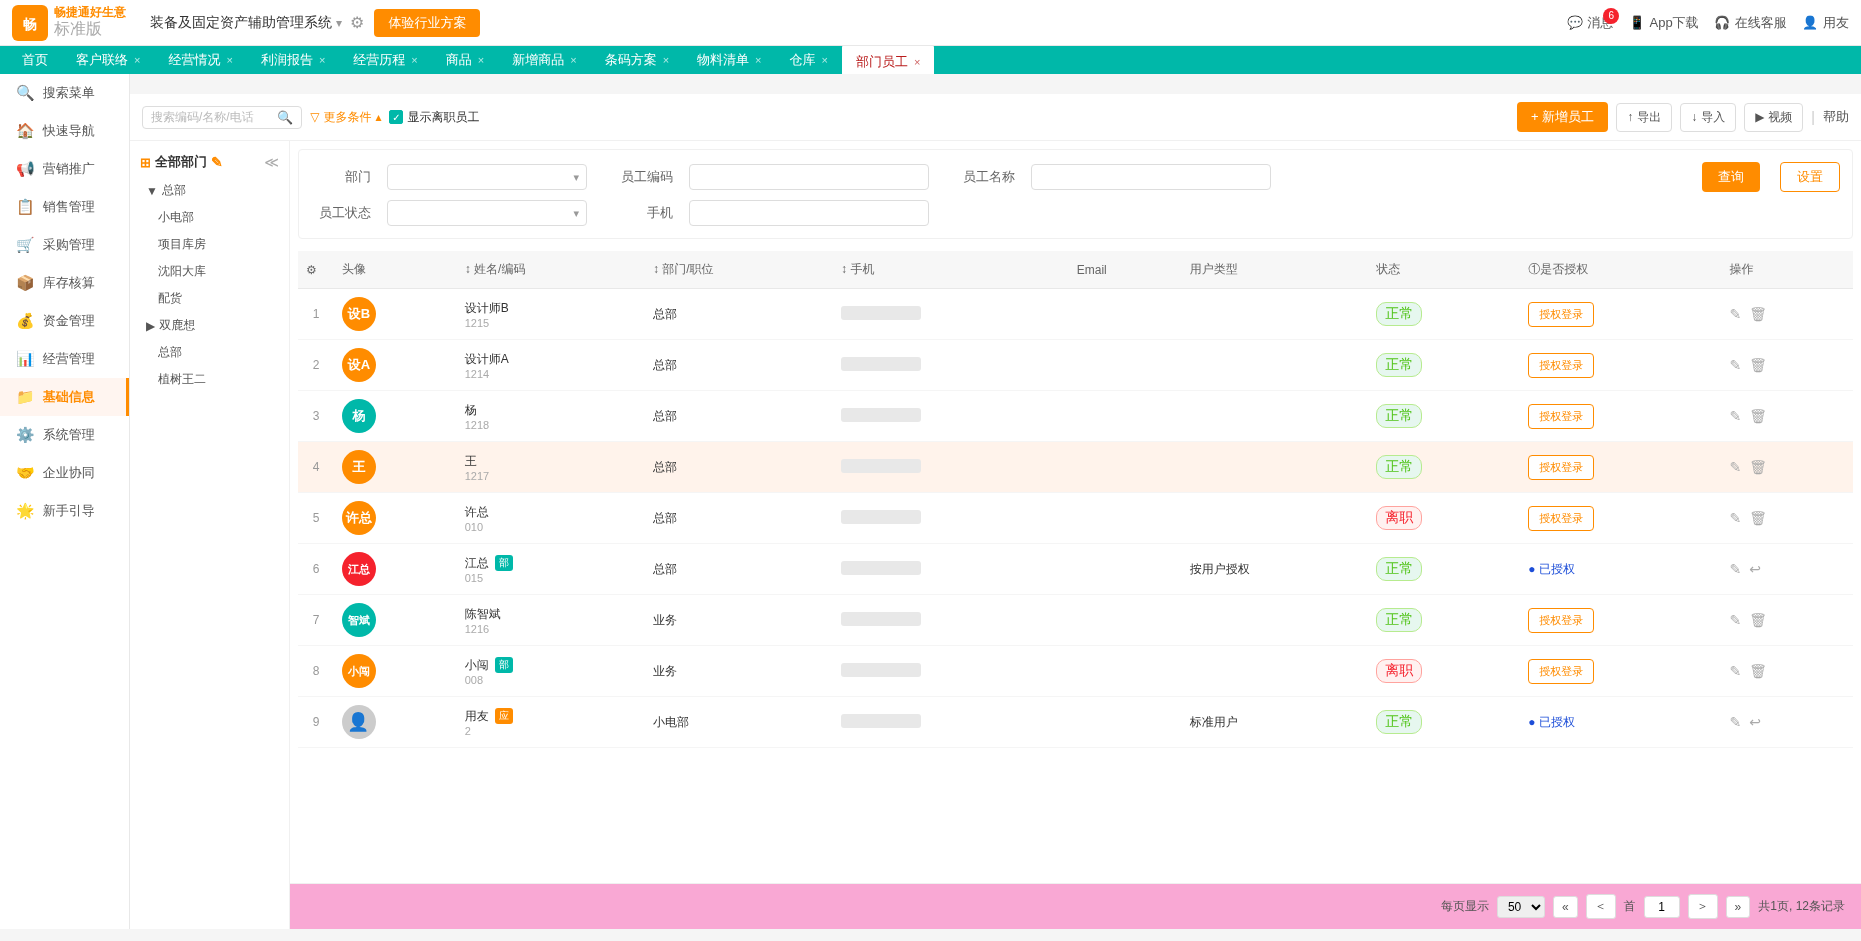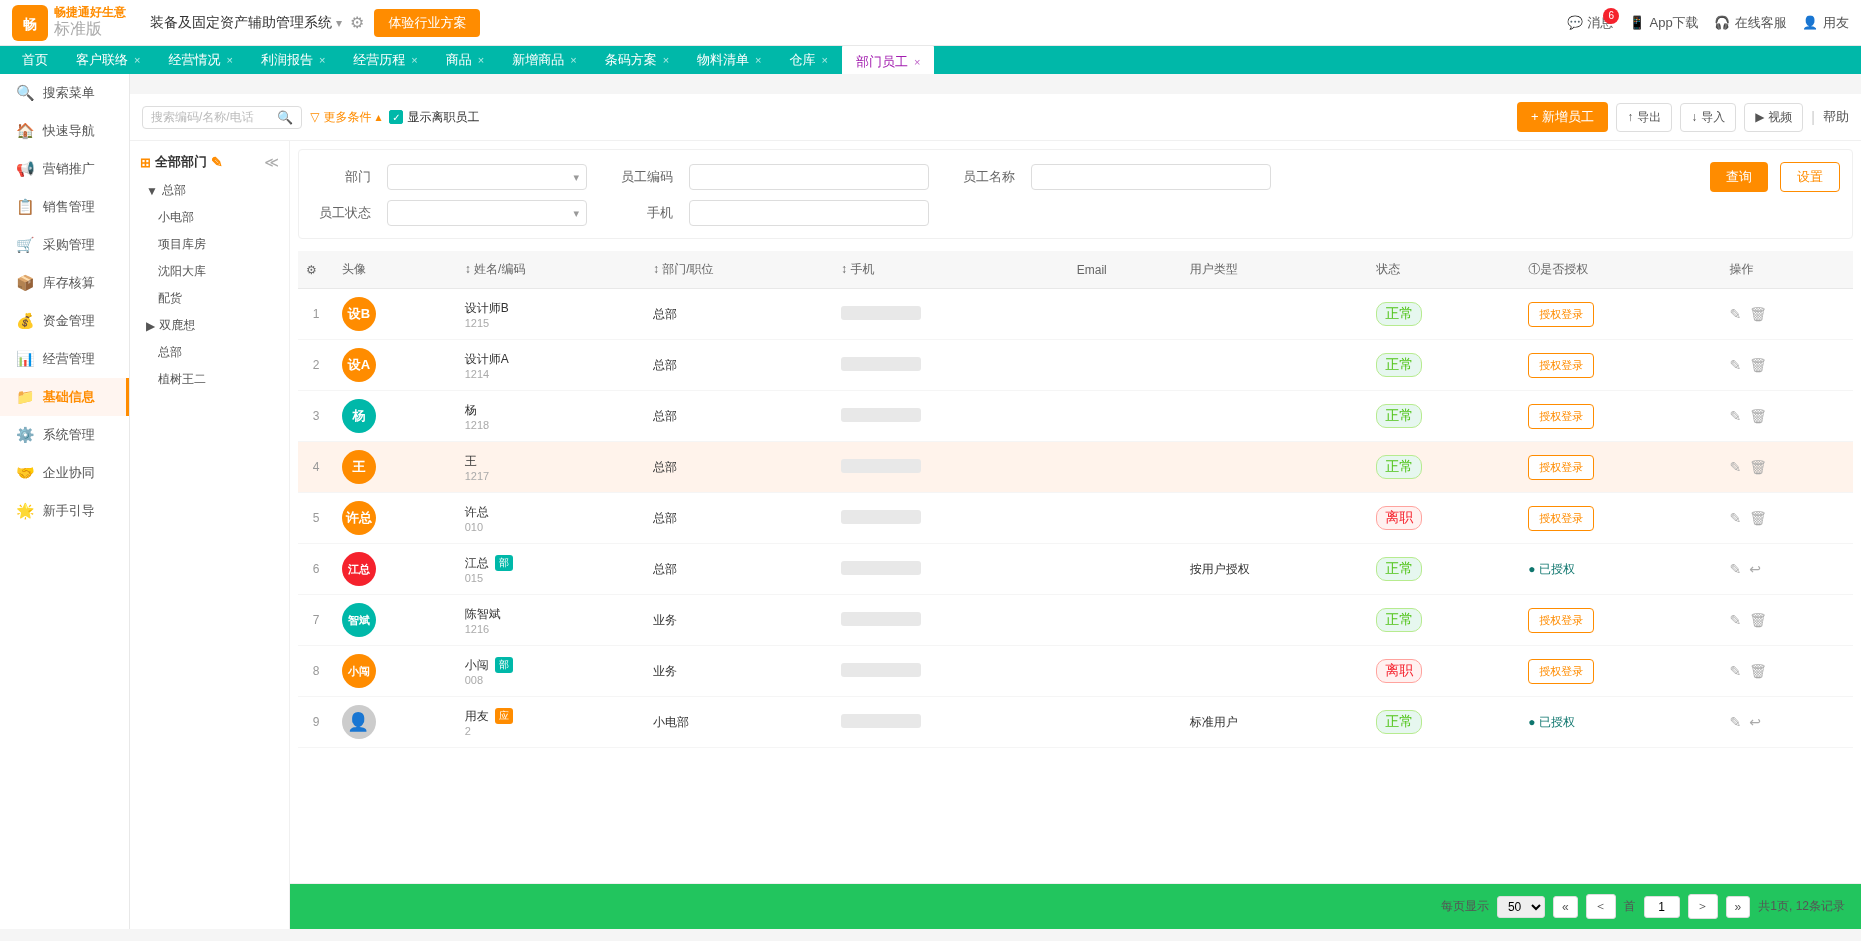--- a/index.html
+++ b/index.html
@@ -15,21 +15,21 @@
     .topbar-dropdown { color: #999; font-size: 12px; margin-left: 4px; cursor: pointer; }
     .topbar-gear { color: #999; margin-left: 8px; cursor: pointer; font-size: 16px; }
     .topbar-trial-btn { background: #ff8c00; color: #fff; border: none; border-radius: 4px; padding: 5px 14px; font-size: 13px; cursor: pointer; margin-left: 10px; }
     .topbar-right { margin-left: auto; display: flex; align-items: center; gap: 16px; color: #555; font-size: 13px; }
     .topbar-right-item { display: flex; align-items: center; gap: 4px; cursor: pointer; position: relative; }
     .badge { background: #f5222d; color: #fff; border-radius: 50%; width: 16px; height: 16px; font-size: 10px; display: flex; align-items: center; justify-content: center; position: absolute; top: -6px; right: -6px; }
 
     
     .navtabs { background: #00b8a9; height: 28px; display: flex; align-items: center; padding: 0 8px; overflow: hidden; }
     .navtab { color: #fff; padding: 0 14px; height: 40px; display: flex; align-items: center; font-size: 13px; cursor: pointer; white-space: nowrap; position: relative; }
-    .navtab.active { background: #fff; color: #a21caf; border-radius: 4px 4px 0 0; margin-top: 4px; height: 36px; }
+    .navtab.active { background: #fff; color: #b91c1c; border-radius: 4px 4px 0 0; margin-top: 4px; height: 36px; }
     .navtab .close-x { margin-left: 6px; font-size: 11px; opacity: 0.7; }
 
     
     .main-layout { display: flex; height: calc(941px - 46px - 40px); }
 
     
     .sidebar { width: 130px; background: #fff; border-right: 1px solid #e8e8e8; display: flex; flex-direction: column; overflow-y: auto; flex-shrink: 0; }
     .sidebar-menu-item { display: flex; align-items: center; gap: 8px; padding: 10px 16px; cursor: pointer; font-size: 13px; color: #555; }
     .sidebar-menu-item.active { background: #fff5f0; color: #ff8c00; font-weight: bold; border-right: 3px solid #ff8c00; }
     .sidebar-icon { font-size: 15px; }
@@ -63,42 +63,42 @@
 
     
     .filter-form { background: #fff; border: 1px solid #f0f0f0; margin: 8px; border-radius: 4px; padding: 12px; }
     .filter-row { display: flex; align-items: center; gap: 16px; margin-bottom: 8px; }
     .filter-row:last-child { margin-bottom: 0; }
     .filter-label { color: #666; font-size: 13px; width: 60px; text-align: right; flex-shrink: 0; }
     .filter-select { border: 1px solid #ddd; border-radius: 4px; padding: 5px 28px 5px 8px; font-size: 12px; color: #333; background: #fff; appearance: none; cursor: pointer; min-width: 200px; position: relative; }
     .filter-input { border: 1px solid #ddd; border-radius: 4px; padding: 5px 8px; font-size: 12px; color: #333; min-width: 200px; outline: none; }
     .filter-select-wrap { position: relative; display: inline-block; }
     .filter-select-wrap::after { content: '▾'; position: absolute; right: 8px; top: 50%; transform: translateY(-50%); font-size: 11px; color: #999; pointer-events: none; }
-    .filter-actions { margin-left: auto; display: flex; gap: 12px; }
+    .filter-actions { margin-left: auto; display: flex; gap: 20px; }
     .btn-query { background: #ff8c00; color: #fff; border: none; border-radius: 4px; padding: 6px 16px; font-size: 13px; cursor: pointer; }
     .btn-set { background: #fff; color: #ff8c00; border: 1px solid #ff8c00; border-radius: 4px; padding: 5px 16px; font-size: 13px; cursor: pointer; }
 
     
     .data-table { width: 100%; border-collapse: collapse; font-size: 12px; margin-top: 4px; }
     .data-table th { background: #f7f7f7; padding: 10px 8px; text-align: left; color: #666; font-weight: normal; border-bottom: 1px solid #e8e8e8; white-space: nowrap; }
     .data-table td { padding: 8px; border-bottom: 1px solid #f5f5f5; color: #333; vertical-align: middle; }
     .data-table tr.highlighted { background: #fff3eb; }
     .avatar-circle { width: 34px; height: 34px; border-radius: 50%; display: flex; align-items: center; justify-content: center; color: #fff; font-size: 13px; font-weight: bold; flex-shrink: 0; }
     .status-badge { display: inline-block; padding: 2px 8px; border-radius: 10px; font-size: 14px; }
     .status-normal { background: #e6f7ef; color: #52c41a; border: 1px solid #b7eb8f; }
     .status-resign { background: #fff1f0; color: #f5222d; border: 1px solid #ffa39e; }
     .auth-btn { border: 1px solid #ff8c00; color: #ff8c00; background: #fff; border-radius: 4px; padding: 4px 10px; font-size: 11px; cursor: pointer; white-space: nowrap; }
-    .authorized-dot { color: #0f766e; font-size: 12px; text-align: right; }
+    .authorized-dot { color: #1d4ed8; font-size: 12px; text-align: right; }
     .action-btns { display: flex; gap: 8px; align-items: center; }
     .action-icon { color: #aaa; cursor: pointer; font-size: 14px; }
     .phone-blur { background: #e8e8e8; color: #e8e8e8; border-radius: 3px; height: 14px; width: 80px; display: inline-block; }
     .dept-tag { display: inline-block; background: #00b8a9; color: #fff; border-radius: 3px; font-size: 10px; padding: 1px 4px; margin-left: 3px; vertical-align: middle; }
 
     
-    .pagination { display: flex; align-items: center; justify-content: flex-end; padding: 10px 16px; background: #22c55e; border-top: 1px solid #f0f0f0; gap: 8px; font-size: 12px; color: #555; }
+    .pagination { display: flex; align-items: center; justify-content: flex-end; padding: 10px 16px; background: #f9a8d4; border-top: 1px solid #f0f0f0; gap: 8px; font-size: 12px; color: #555; }
     .page-btn { border: 1px solid #ddd; background: #fff; border-radius: 3px; padding: 3px 8px; cursor: pointer; font-size: 12px; color: #555; }
     .page-input { border: 1px solid #ddd; border-radius: 3px; padding: 3px 6px; width: 36px; text-align: center; font-size: 12px; outline: none; }
 
     
     .cb { width: 14px; height: 14px; border: 1px solid #ddd; border-radius: 2px; background: #fff; display: inline-flex; align-items: center; justify-content: center; cursor: pointer; }
     .cb.checked { background: #00b8a9; border-color: #00b8a9; color: #fff; font-size: 10px; }
   </style>
 </head>
 <body>
 

